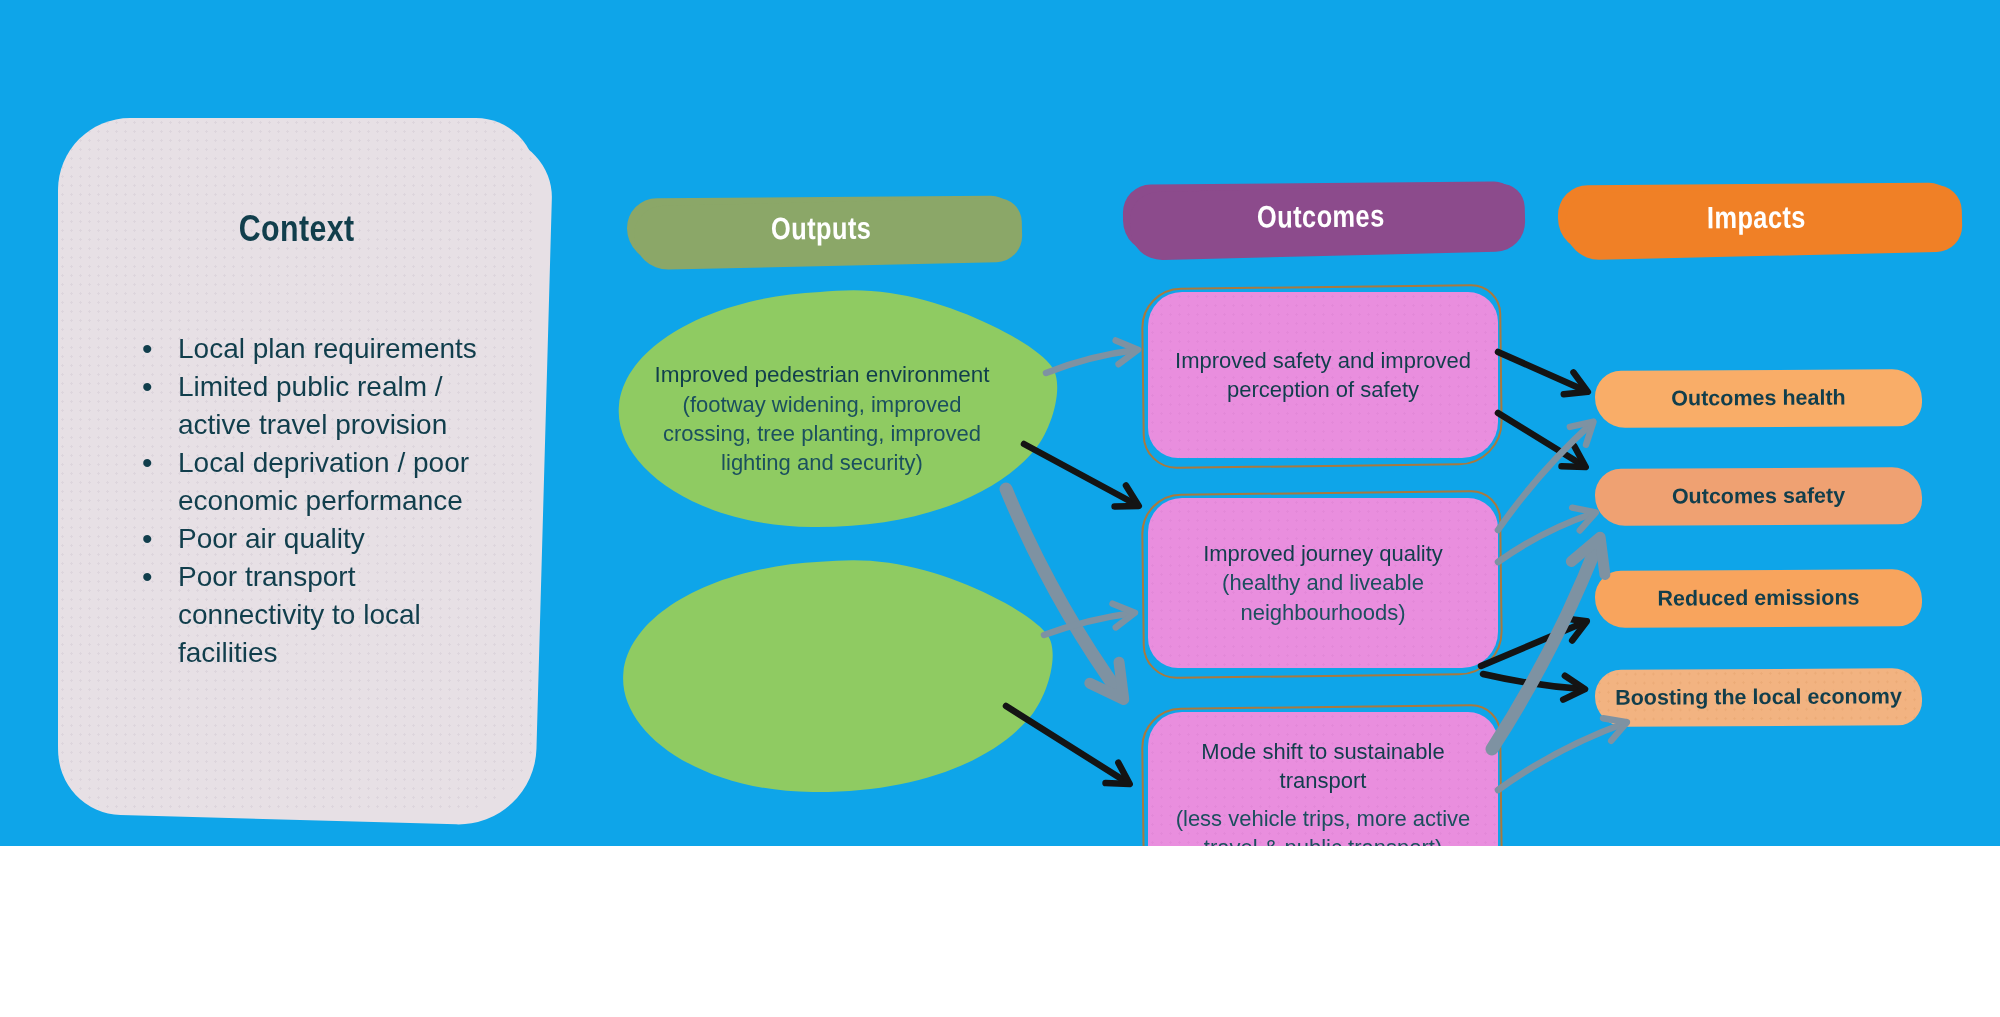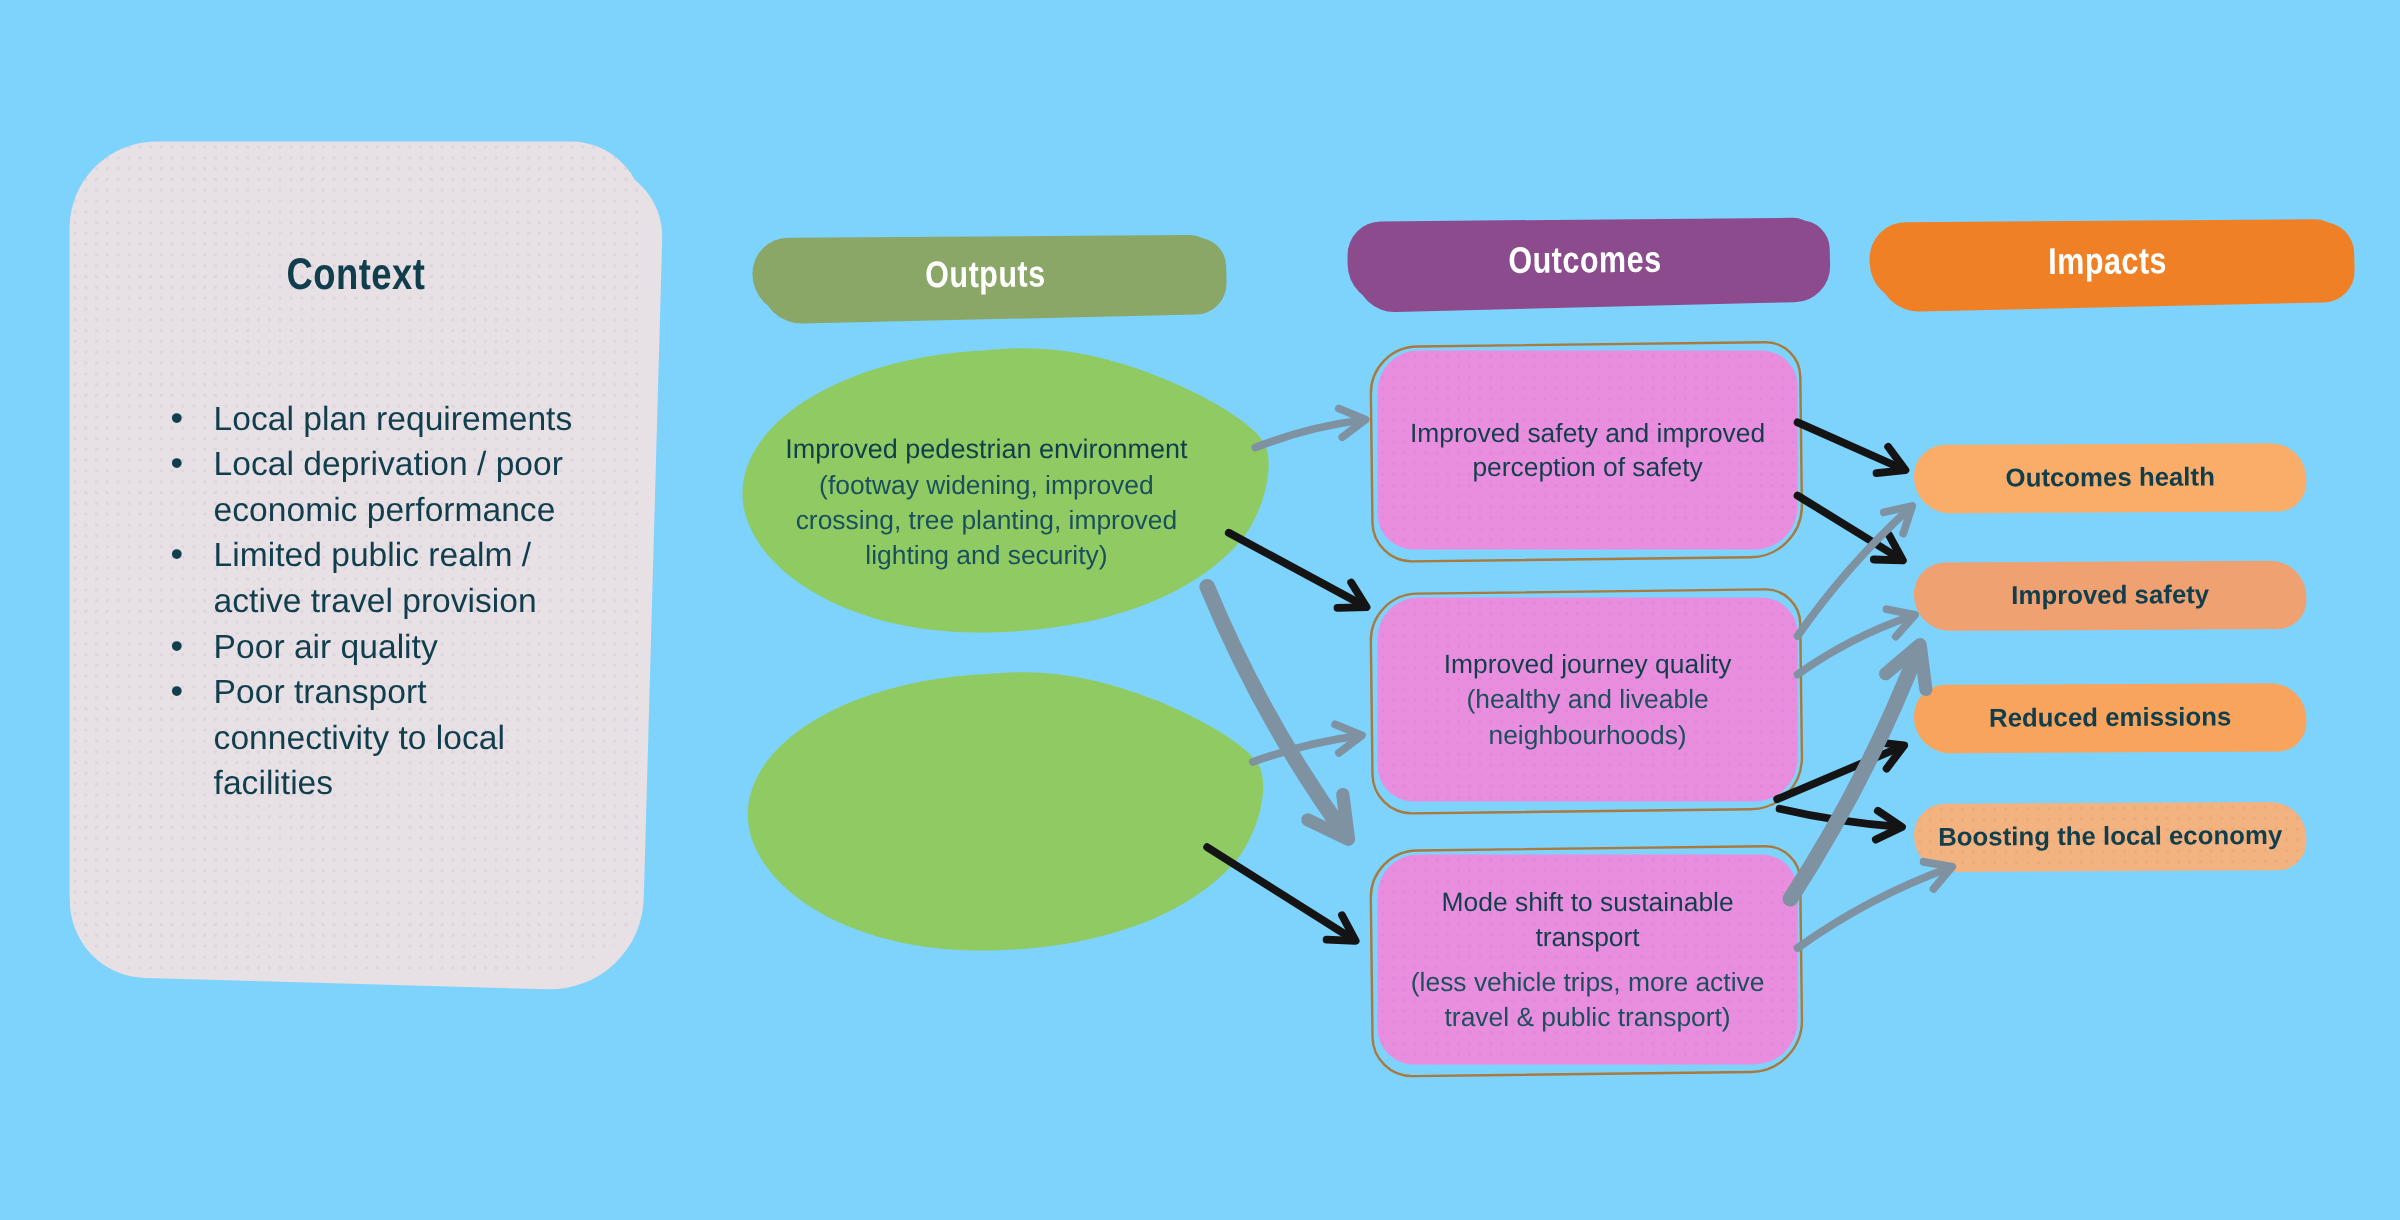--- a/index.html
+++ b/index.html
@@ -1,16 +1,16 @@
 <!DOCTYPE html>
 <html style="--ink: #1B4F5E; --ink-bold: #113E4C;"><head>
 <meta charset="utf-8">
 <style>
   html,body{margin:0;padding:0;background:#ffffff;}
-  .canvas{position:relative;width:2000px;height:1017px;overflow:hidden;background:#7dd3fc;
+  .canvas{position:relative;width:2000px;height:846px;overflow:hidden;background:#0ea5e9;
           font-family:"Liberation Sans", sans-serif;color:var(--ink,#1B4F5E);}
 
   
   .context-box{position:absolute;left:58px;top:118px;width:478px;height:692px;z-index:1;
                border-radius:72px 60px 78px 64px;}
   .context-box::after{content:"";position:absolute;inset:14px -8px -10px 8px;background:inherit;
                border-radius:inherit;transform:rotate(1.6deg);z-index:-1;}
   .context-box::before{content:"";position:absolute;inset:0;border-radius:inherit;
                background-image:radial-gradient(rgba(70,40,80,0.06) 1.2px, transparent 1.3px);
                background-size:9px 9px;}
@@ -75,22 +75,22 @@
 <body>
 
 <div class="canvas">
 
   <div class="context-box" style="background: rgb(231, 224, 229);">
     <div class="context-title">
       <span class="condensed">Context</span>
     </div>
     <ul class="context-list">
         <li>Local plan requirements</li>
+        <li>Limited public realm / active travel provision</li>
         <li>Local deprivation / poor economic performance</li>
-        <li>Limited public realm / active travel provision</li>
         <li>Poor air quality</li>
         <li>Poor transport connectivity to local facilities</li>
       </ul>
   </div>
 
   <div class="banner banner-outputs" style="background: rgb(139, 167, 104);">
     <span class="condensed">Outputs</span>
   </div>
   <div class="banner banner-outcomes" style="background: rgb(140, 75, 140);">
     <span class="condensed">Outcomes</span>
@@ -121,21 +121,21 @@
   <div class="outcome-box outcome-3" style="background: rgb(233, 142, 222);">
     <div class="node-title title-narrow">Mode shift to sustainable transport</div>
     <div class="gap"></div>
     <div class="node-detail">(less vehicle trips, more active travel &amp; public transport)</div>
   </div>
 
   <div class="pill pill-health" style="background: rgb(249, 173, 104);">
     <span>Outcomes health</span>
   </div>
   <div class="pill pill-safety" style="background: rgb(239, 161, 114);">
-    <span>Improved safety</span>
+    <span>Outcomes safety</span>
   </div>
   <div class="pill pill-emissions" style="background: rgb(248, 164, 93);">
     <span>Reduced emissions</span>
   </div>
   <div class="pill pill-economy" style="background: rgb(242, 179, 129);">
     <span>Boosting the local economy</span>
   </div>
 
   <svg class="arrow-layer" id="arrow-layer">
     <defs>

